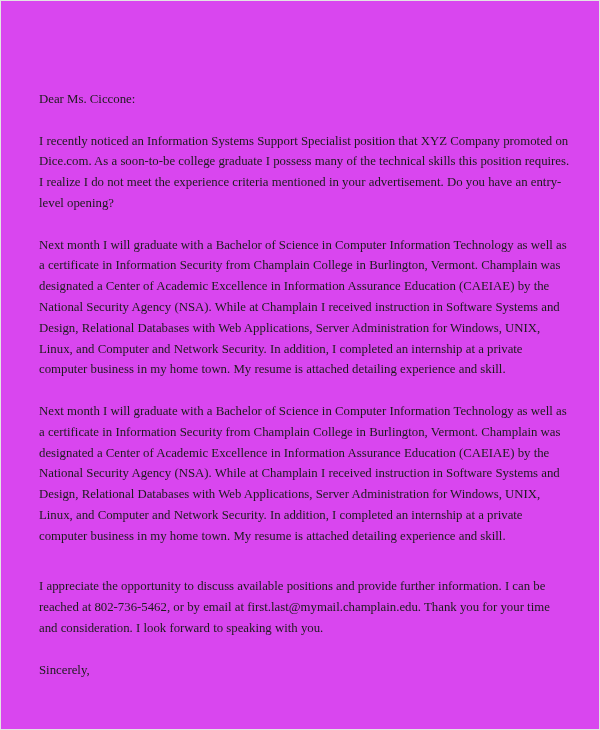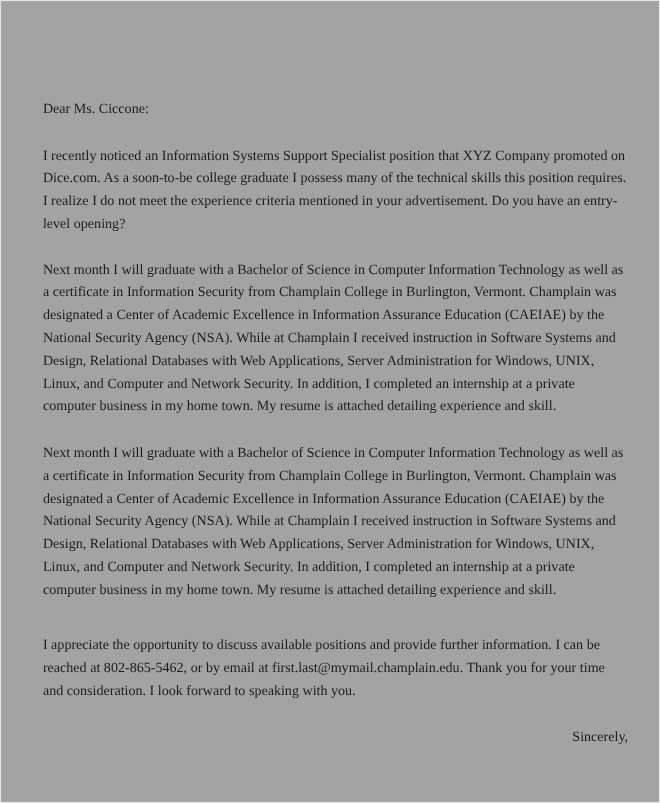--- a/index.html
+++ b/index.html
@@ -4,21 +4,21 @@
 <style>
   html, body {
     margin: 0;
     padding: 0;
     background: #ffffff;
   }
   .page {
     position: relative;
     width: 600px;
     height: 730px;
-    background: #a3a3a3;
+    background: #d946ef;
     border: 1px solid #e3e3e3;
     box-sizing: border-box;
     overflow: hidden;
   }
   .letter {
     position: absolute;
     left: 38px;
     top: 88px;
     width: 532px;
     font-family: "Liberation Serif", "DejaVu Serif", serif;
@@ -31,21 +31,20 @@
     margin: 0 0 20.8px 0;
   }
   .para {
     margin: 0 0 20.8px 0;
   }
   .para-last-body {
     margin: 0 0 20.8px 0;
   }
   .closing {
     margin: 0 0 32px 0;
-    text-align: right;
   }
   .signature {
     margin: 0;
   }
   .spacer-small {
     height: 9px;
   }
 </style>
 </head>
 <body>
@@ -56,19 +55,19 @@
     <p class="salutation">Dear Ms. Ciccone:</p>
 
     <p class="para">I recently noticed an Information Systems Support Specialist position that XYZ Company promoted on Dice.com. As a soon-to-be college graduate I possess many of the technical skills this position requires. I realize I do not meet the experience criteria mentioned in your advertisement. Do you have an entry-level opening?</p>
 
     <p class="para">Next month I will graduate with a Bachelor of Science in Computer Information Technology as well as a certificate in Information Security from Champlain College in Burlington, Vermont. Champlain was designated a Center of Academic Excellence in Information Assurance Education (CAEIAE) by the National Security Agency (NSA). While at Champlain I received instruction in Software Systems and Design, Relational Databases with Web Applications, Server Administration for Windows, UNIX, Linux, and Computer and Network Security. In addition, I completed an internship at a private computer business in my home town. My resume is attached detailing experience and skill.</p>
 
     <p class="para-last-body">Next month I will graduate with a Bachelor of Science in Computer Information Technology as well as a certificate in Information Security from Champlain College in Burlington, Vermont. Champlain was designated a Center of Academic Excellence in Information Assurance Education (CAEIAE) by the National Security Agency (NSA). While at Champlain I received instruction in Software Systems and Design, Relational Databases with Web Applications, Server Administration for Windows, UNIX, Linux, and Computer and Network Security. In addition, I completed an internship at a private computer business in my home town. My resume is attached detailing experience and skill.</p>
 
     <div class="spacer-small"></div>
 
-    <p class="para">I appreciate the opportunity to discuss available positions and provide further information. I can be reached at 802-865-5462, or by email at first.last@mymail.champlain.edu. Thank you for your time and consideration. I look forward to speaking with you.</p>
+    <p class="para">I appreciate the opportunity to discuss available positions and provide further information. I can be reached at 802-736-5462, or by email at first.last@mymail.champlain.edu. Thank you for your time and consideration. I look forward to speaking with you.</p>
 
     <p class="closing">Sincerely,</p>
 
 
   </div>
 </div>
 
 </body></html>

